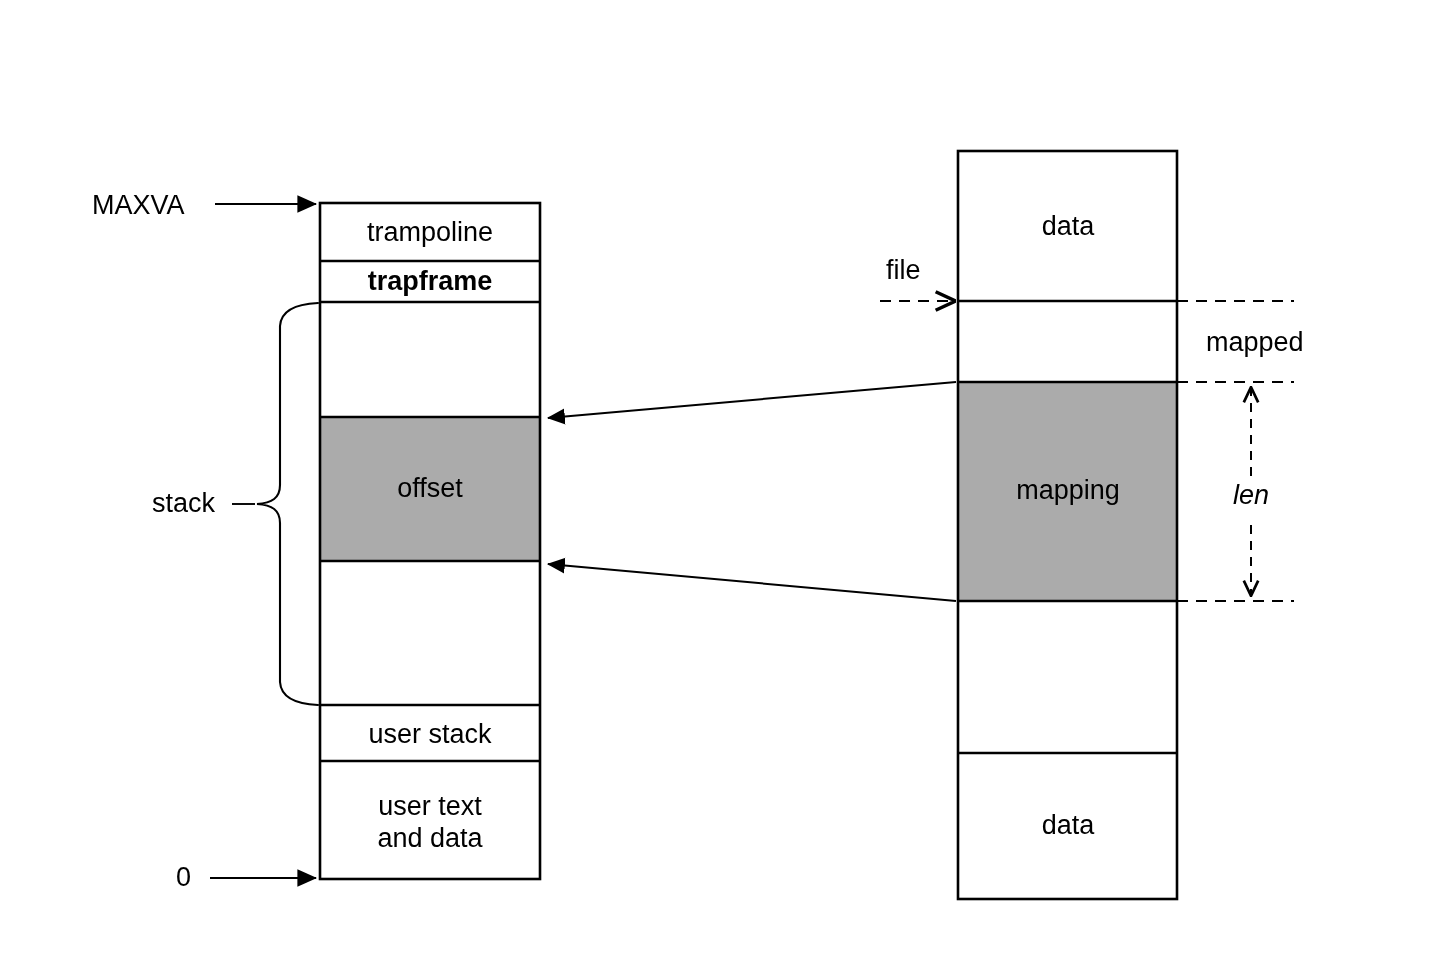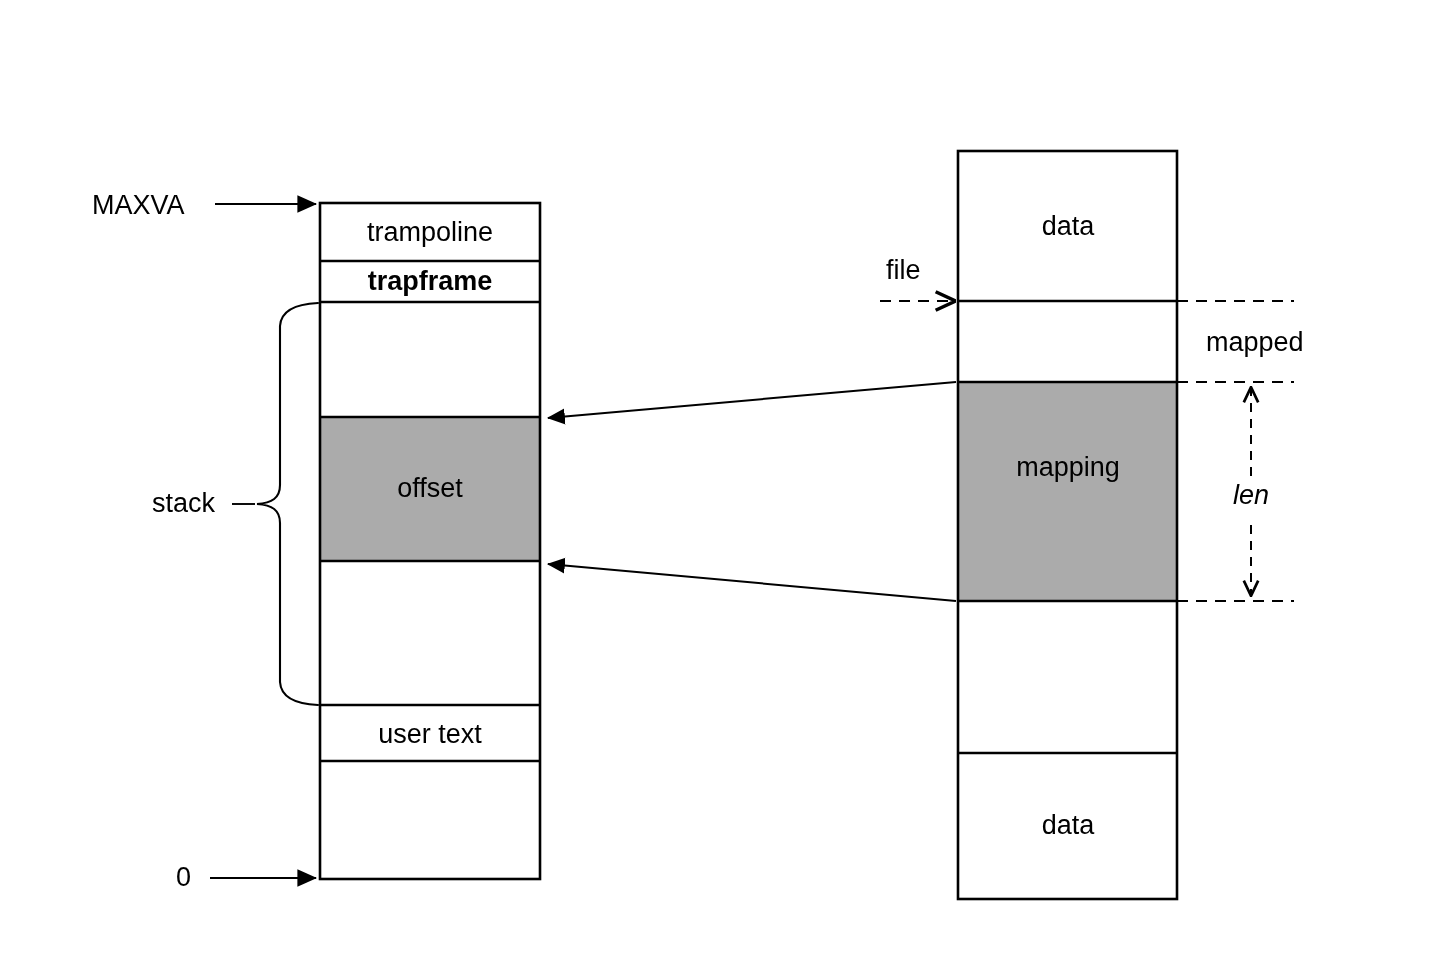--- a/index.html
+++ b/index.html
@@ -125,28 +125,30 @@
   <div class="lbl t-side lbl-left" style="left:176px; top:830px;">0</div>
 
   <div class="lbl t-side lbl-left" style="left:152px; top:456px;">stack</div>
 
   <div class="lbl t-block lbl-center" style="left:430px; top:185px;">trampoline</div>
 
   <div class="lbl t-block lbl-center" style="left:430px; top:234px;font-weight:bold;">trapframe</div>
 
   <div class="lbl t-block lbl-center" style="left:430px; top:441px;">offset</div>
 
-  <div class="lbl t-block lbl-center" style="left:430px; top:687px;">user text</div>
+  <div class="lbl t-block lbl-center" style="left:430px; top:687px;">user stack</div>
 
+  <div class="lbl t-block lbl-center" style="left:430px; top:775px;">user text
+and data</div>
 
   <div class="lbl t-side lbl-left" style="left:886px; top:223px;">file</div>
 
   <div class="lbl t-block lbl-center" style="left:1068px; top:179px;">data</div>
 
-  <div class="lbl t-block lbl-center" style="left:1068px; top:420px;">mapping</div>
+  <div class="lbl t-block lbl-center" style="left:1068px; top:443px;">mapping</div>
 
   <div class="lbl t-block lbl-center" style="left:1068px; top:778px;">data</div>
 
   <div class="lbl t-side lbl-left" style="left:1206px; top:295px;">mapped</div>
 
   <div class="lbl t-side lbl-center" style="left:1251px; top:448px;font-style:italic;">len</div>
 
 
 </div>
 

